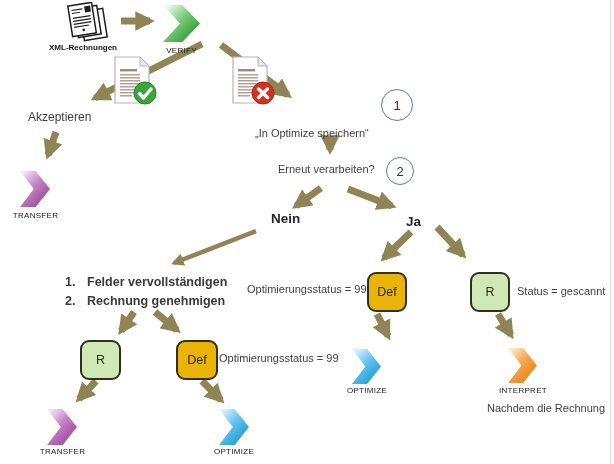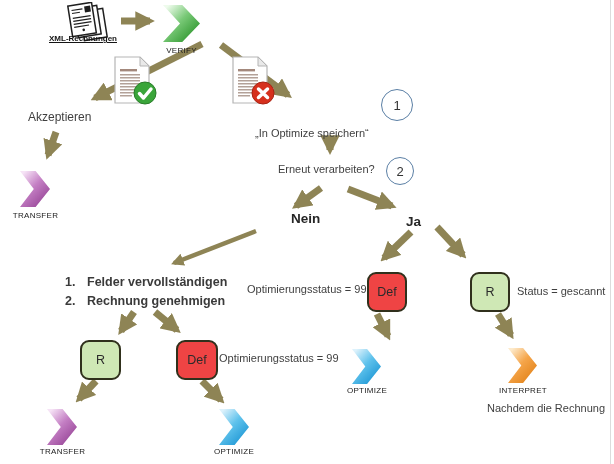--- a/index.html
+++ b/index.html
@@ -36,21 +36,21 @@
     display:flex;align-items:center;justify-content:center;
     font-size:13px;color:#333;
   }
   
   .lbox{
     position:absolute;border:2px solid #30301c;border-radius:9px;
     display:flex;align-items:center;justify-content:center;
     font-size:12.5px;color:#2b2b2b;
   }
   .lbox.greenfill {background:#cfe8b5;}
-  .lbox.yellowfill{background:#ef4444;text-align:right;}
+  .lbox.yellowfill{background:#eab308;text-align:right;}
   
   #todo{position:absolute;left:65px;top:273px;font-size:12.5px;font-weight:bold;color:#3a3a3a;line-height:19px;}
   #todo .row{display:flex;}
   #todo .num{width:22px;}
   
   #note{position:absolute;left:487px;top:402px;font-size:11px;line-height:13px;color:#3f3f3f;text-align:right;}
   
   #edge{position:absolute;left:610px;top:0;width:1px;height:464px;background:#dcdcdc;}
 </style>
 </head>
@@ -92,21 +92,21 @@
       <line x1="18" y1="7" x2="29" y2="7"></line>
       <line x1="18" y1="10" x2="26" y2="10"></line>
       <rect x="31" y="5" width="6" height="6" fill="#1f1f1f" stroke="none"></rect>
       <line x1="18" y1="15" x2="36" y2="15"></line>
       <line x1="18" y1="18" x2="36" y2="18"></line>
       <line x1="18" y1="21" x2="36" y2="21"></line>
       <line x1="18" y1="24" x2="33" y2="24"></line>
       <circle cx="27" cy="28" r="1.3" fill="#1f1f1f" stroke="none"></circle>
     </g>
   </svg>
-  <div class="small-label" style="left:42px;top:34px;width:82px;text-decoration:underline;">XML-Rechnungen</div>
+  <div class="small-label" style="left:42px;top:43px;width:82px;">XML-Rechnungen</div>
 
   <div class="chev green" style="left:163px;top:5px;width:37px;height:37px;"></div>
   <div class="chev-label" style="left:159px;top:46px;width:45px;">VERIFY</div>
 
   <svg class="abs" style="left:112px;top:56px" width="48" height="50" viewBox="0 0 48 50">
     <path d="M3,1 h25 l9,9 v37 h-34 z" fill="#ffffff" stroke="#b5b5b5" stroke-width="1.2"></path>
     <path d="M28,1 l9,9 h-9 z" fill="#e9e9e9" stroke="#b5b5b5" stroke-width="1"></path>
     <g fill="#b3a198">
       <rect x="8" y="13" width="17" height="2.4" fill="#a3887c"></rect>
       <rect x="8" y="18" width="20" height="1.5"></rect>
@@ -143,21 +143,21 @@
   <div class="txt-md" style="left:28px;top:110px;">Akzeptieren</div>
   <div class="chev purple" style="left:20px;top:171px;width:30px;height:36px;"></div>
   <div class="chev-label" style="left:7px;top:211px;width:57px;">TRANSFER</div>
 
   <div class="txt" style="left:255px;top:91px;margin-top:36px;">„In Optimize speichern“</div>
   <div class="numcircle" style="left:381px;top:89px;width:30px;height:30px;">1</div>
 
   <div class="txt" style="left:278px;top:163px;">Erneut verarbeiten?</div>
   <div class="numcircle" style="left:386px;top:157px;width:26px;height:26px;">2</div>
 
-  <div class="branch" style="left:267px;top:211px;padding-left:24px;">Nein</div>
+  <div class="branch" style="left:247px;top:211px;padding-left:24px;">Nein</div>
   <div class="branch" style="left:406px;top:214px;">Ja</div>
 
   <div id="todo">
     <div class="row">
       <span class="num">1.</span>
       <span>Felder vervollständigen</span>
     </div>
     <div class="row">
       <span class="num">2.</span>
       <span>Rechnung genehmigen</span>

